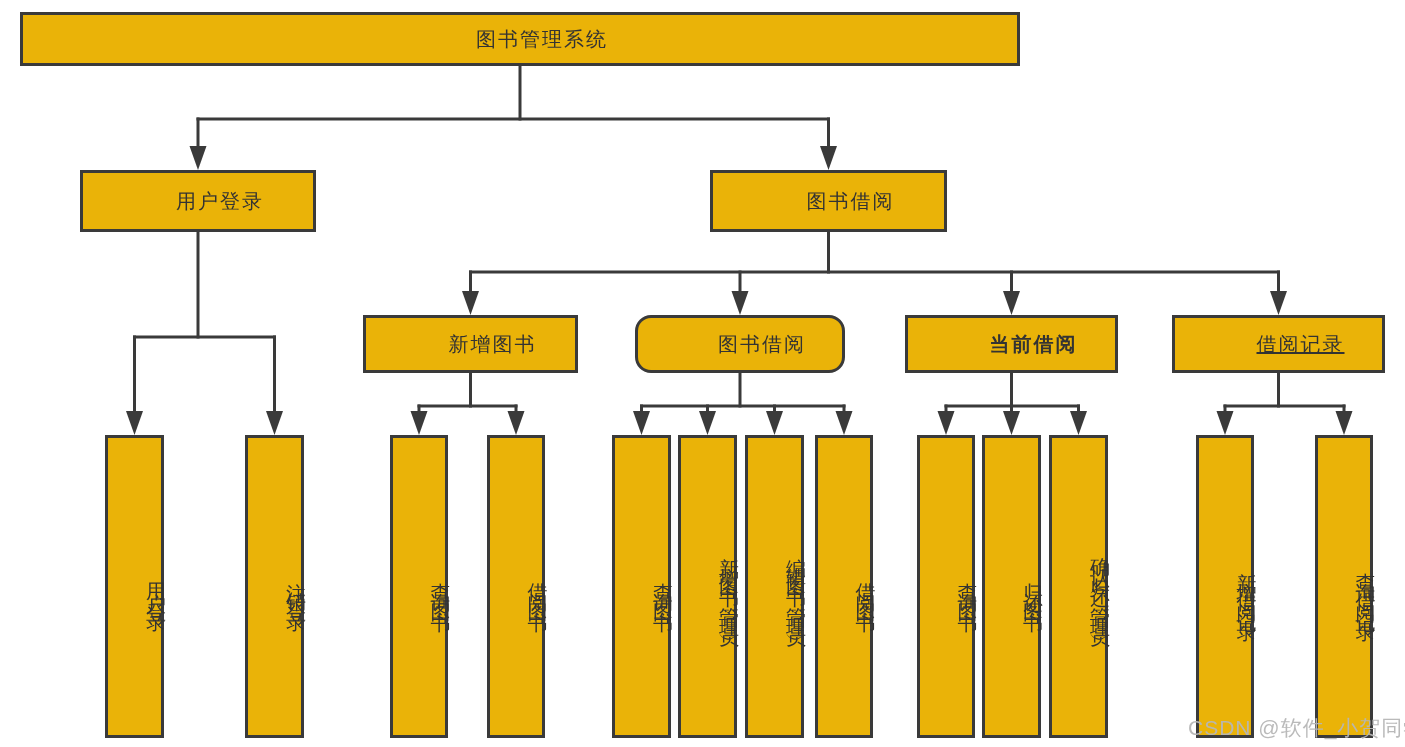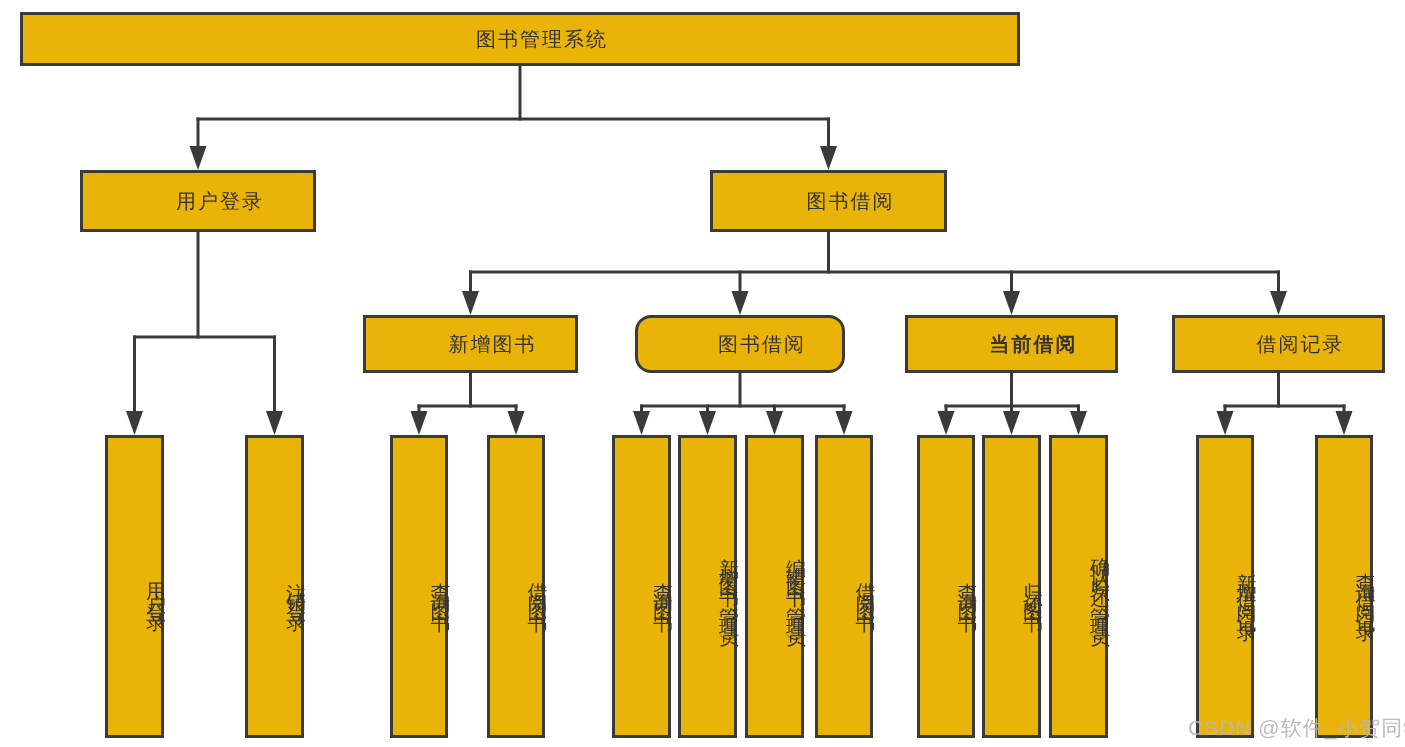--- a/index.html
+++ b/index.html
@@ -125,21 +125,21 @@
 
   <div class="node hbox" style="left:363px; top:315px; width:215px; height:58px;">
     <span>新增图书</span>
   </div>
   <div class="node hbox" style="left:635px; top:315px; width:210px; height:58px;border-radius:16px;">
     <span>图书借阅</span>
   </div>
   <div class="node hbox" style="left:905px; top:315px; width:213px; height:58px;font-weight:bold;">
     <span>当前借阅</span>
   </div>
-  <div class="node hbox" style="left:1172px; top:315px; width:213px; height:58px;">
+  <div class="node hbox" style="left:1172px; top:315px; width:213px; height:58px;text-decoration:underline;">
     <span>借阅记录</span>
   </div>
 
   <div class="node vbox" style="left:105px; top:435px; width:59px; height:303px;">
     <span>用户登录</span>
   </div>
   <div class="node vbox" style="left:245px; top:435px; width:59px; height:303px;">
     <span>注销登录</span>
   </div>
 

